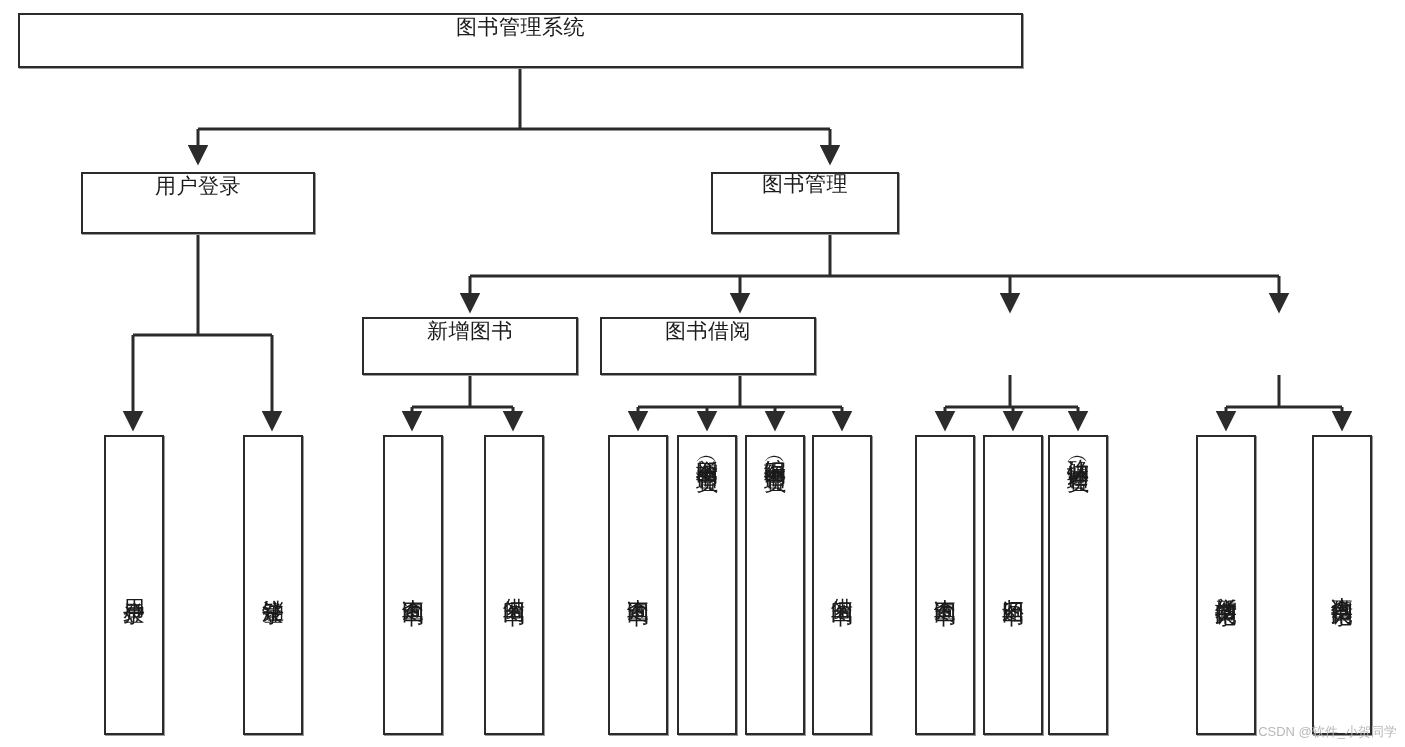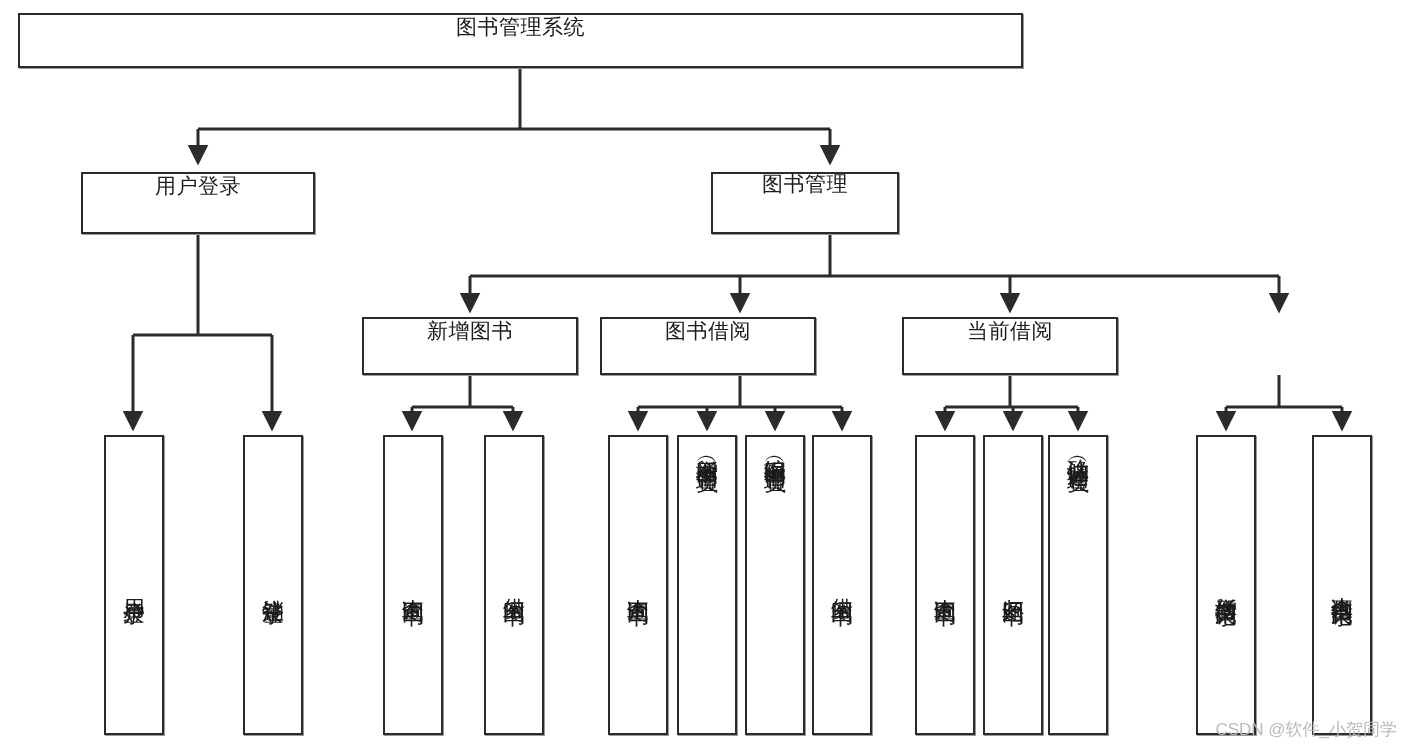--- a/index.html
+++ b/index.html
@@ -58,21 +58,21 @@
     letter-spacing: 2px;
   }
   .node.vert.tall-text .node-label {
     align-self: flex-start;
     margin-top: 4px;
   }
   #watermark {
     position: absolute;
     right: 8px;
     bottom: 6px;
-    font-size: 17px;
+    font-size: 13px;
     color: #b9b9b9;
     z-index: 3;
     white-space: nowrap;
     font-family: "Liberation Sans", "DejaVu Sans", sans-serif;
   }
 </style>
 </head>
 <body>
 
 <div id="diagram-root">
@@ -137,23 +137,20 @@
   <div class="node horiz" style="left:711px; top:172px; width:188px; height:62px;font-family:Liberation Mono, monospace;">
     <span class="node-label">图书管理</span>
   </div>
 
   <div class="node horiz" style="left:362px; top:317px; width:216px; height:58px;">
     <span class="node-label">新增图书</span>
   </div>
   <div class="node horiz" style="left:600px; top:317px; width:216px; height:58px;">
     <span class="node-label">图书借阅</span>
   </div>
-  <div class="node horiz" style="left:902px; top:317px; width:216px; height:58px;">
-    <span class="node-label">当前借阅</span>
-  </div>
 
   <div class="node vert" style="left:104px; top:435px; width:60px; height:300px;">
     <span class="node-label">用户登录</span>
   </div>
   <div class="node vert" style="left:243px; top:435px; width:60px; height:300px;">
     <span class="node-label">注销登录</span>
   </div>
 
   <div class="node vert" style="left:383px; top:435px; width:60px; height:300px;">
     <span class="node-label">查询图书</span>

